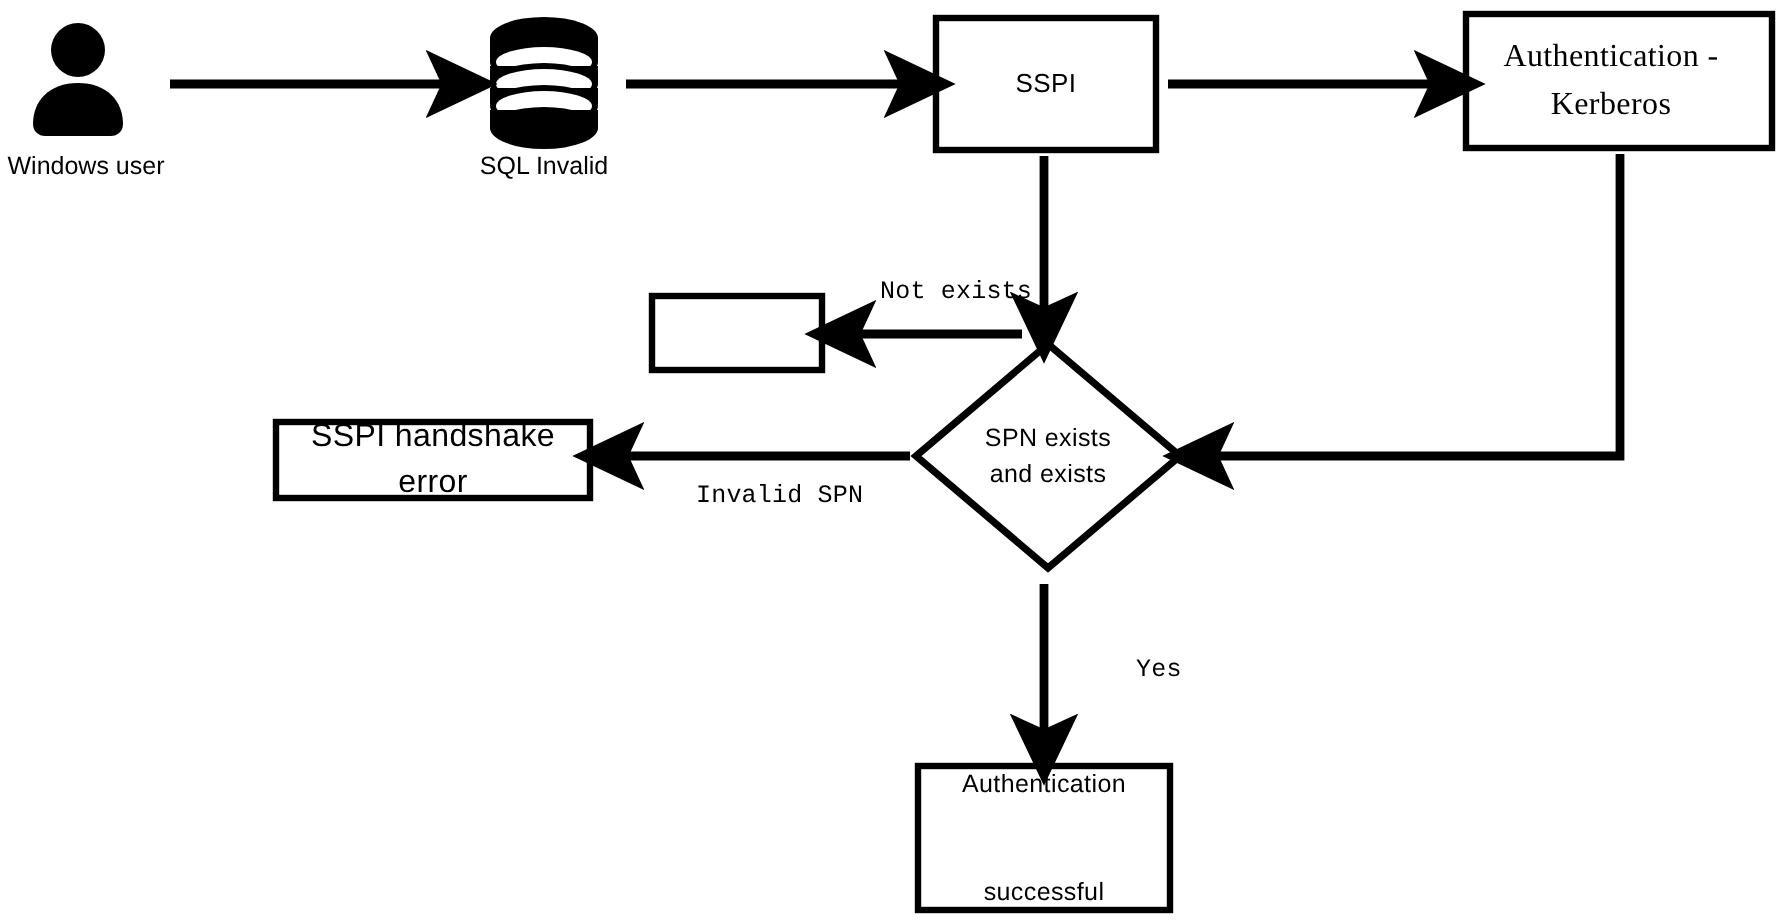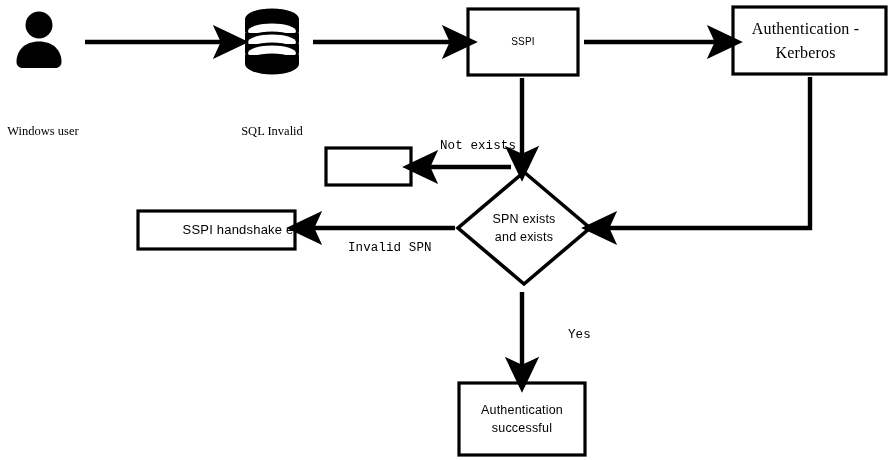--- a/index.html
+++ b/index.html
@@ -39,25 +39,24 @@
     position: absolute;
     color: #000000;
     font-family: Liberation Mono, monospace;
     font-size: 12.5px;
     white-space: nowrap;
     letter-spacing: 0.1px;
   }
   .icon-caption {
     position: absolute;
     color: #000000;
-    font-family: Liberation Serif, serif;
+    font-family: Liberation Sans, sans-serif;
     font-size: 12.5px;
     white-space: nowrap;
     text-align: center;
-    margin-top: 48px;
   }
 </style>
 </head>
 <body>
 
 <div id="canvas">
 
   <svg width="891" height="460" viewBox="0 0 891 460">
     <defs>
       <marker id="arrowhead" markerWidth="9" markerHeight="9" refX="4.6" refY="4.5" orient="auto" markerUnits="strokeWidth">
@@ -111,40 +110,40 @@
 
     <line x1="455" y1="228" x2="302" y2="228" stroke="#000000" stroke-width="4.4" marker-end="url(#arrowhead)"></line>
 
     <line x1="522" y1="292" x2="522" y2="377" stroke="#000000" stroke-width="4.4" marker-end="url(#arrowhead)"></line>
   </svg>
 
   <div class="icon-caption" style="left:0px; top:76px; width:86px;">Windows user</div>
 
   <div class="icon-caption" style="left:222px; top:76px; width:100px;">SQL Invalid</div>
 
-  <div class="node-label" style="left:468px; top:9px; width:110px; height:66px; font-size:10px;">
+  <div class="node-label" style="left:468px; top:9px; width:110px; height:66px; font-size:13px;">
     <span>SSPI</span>
   </div>
 
   <div class="node-label" style="left:729px; top:7px; width:153px; height:67px; font-size:16px;font-family:Liberation Serif, serif;">
     <span>Authentication -</span>
     <span>Kerberos</span>
   </div>
 
 
   <div class="node-label" style="left:458px; top:172px; width:132px; height:112px; font-size:12.5px;">
     <span>SPN exists</span>
     <span>and exists</span>
   </div>
 
-  <div class="node-label" style="left:138px; top:211px; width:157px; height:38px; font-size:13px;margin-left:32px;">
+  <div class="node-label" style="left:138px; top:211px; width:157px; height:38px; font-size:16px;">
     <span>SSPI handshake error</span>
   </div>
 
-  <div class="node-label" style="left:459px; top:383px; width:126px; height:72px; font-size:12.5px;">
+  <div class="node-label" style="left:459px; top:383px; width:126px; height:72px; font-size:12.5px;justify-content:space-between;">
     <span>Authentication</span>
     <span>successful</span>
   </div>
 
   <div class="edge-label" style="left:440px; top:139px;">Not exists</div>
 
   <div class="edge-label" style="left:348px; top:241px;text-align:right;">Invalid SPN</div>
 
   <div class="edge-label" style="left:568px; top:328px;">Yes</div>
 

